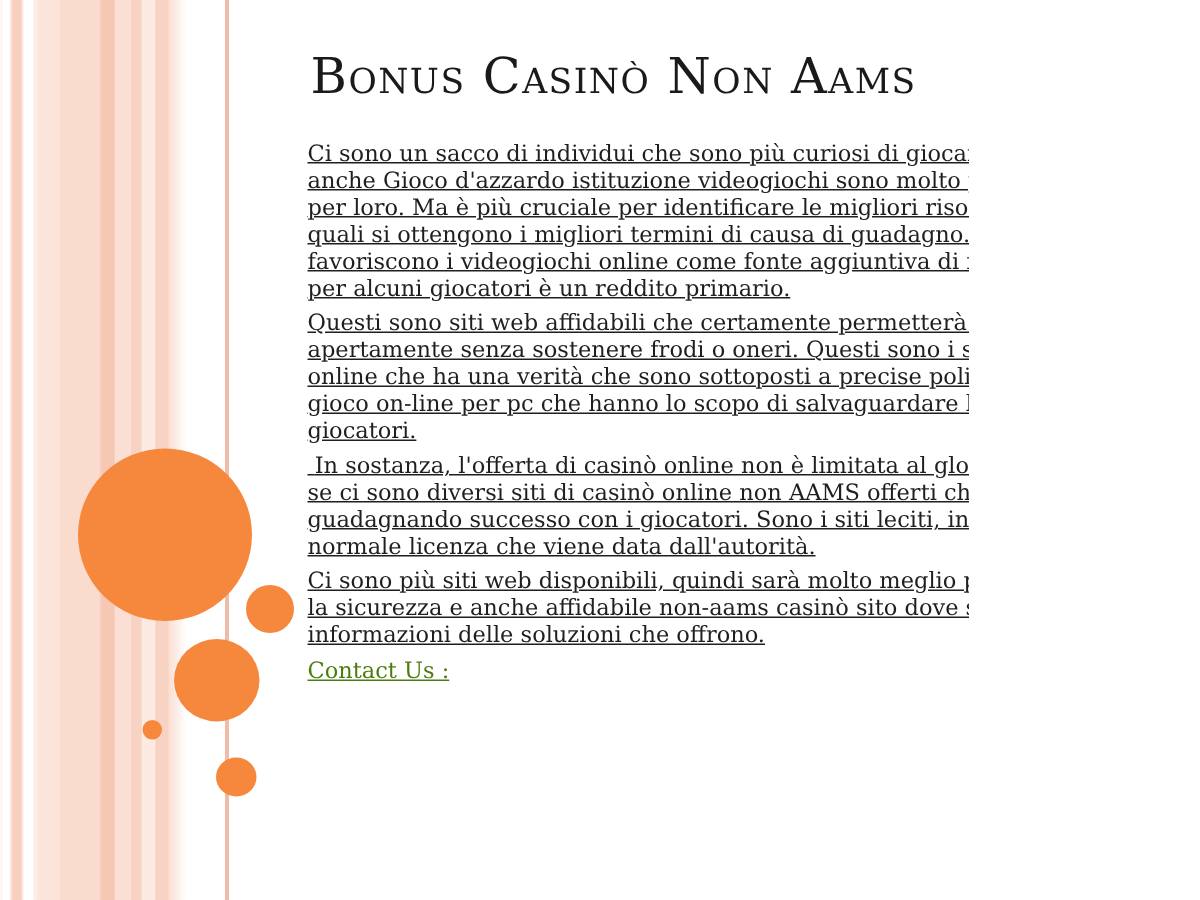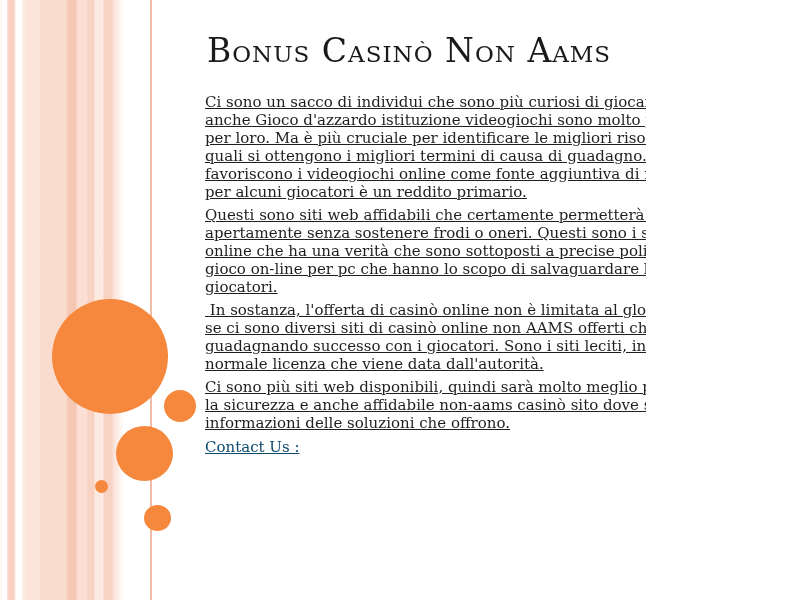--- a/index.html
+++ b/index.html
@@ -74,21 +74,21 @@
     font-size: 15px;
     line-height: 18px;
     white-space: pre-wrap;
     text-decoration: underline;
   }
   .contact {
     display: inline-block;
     margin: 1px 0 0 0;
     font-size: 15px;
     line-height: 18px;
-    color: #0c4a6e;
+    color: #4d7c0f;
     text-decoration: underline;
     text-align: center;
   }
 </style>
 </head>
 <body>
 
 <div class="slide">
 
   <div class="stripes"></div>

